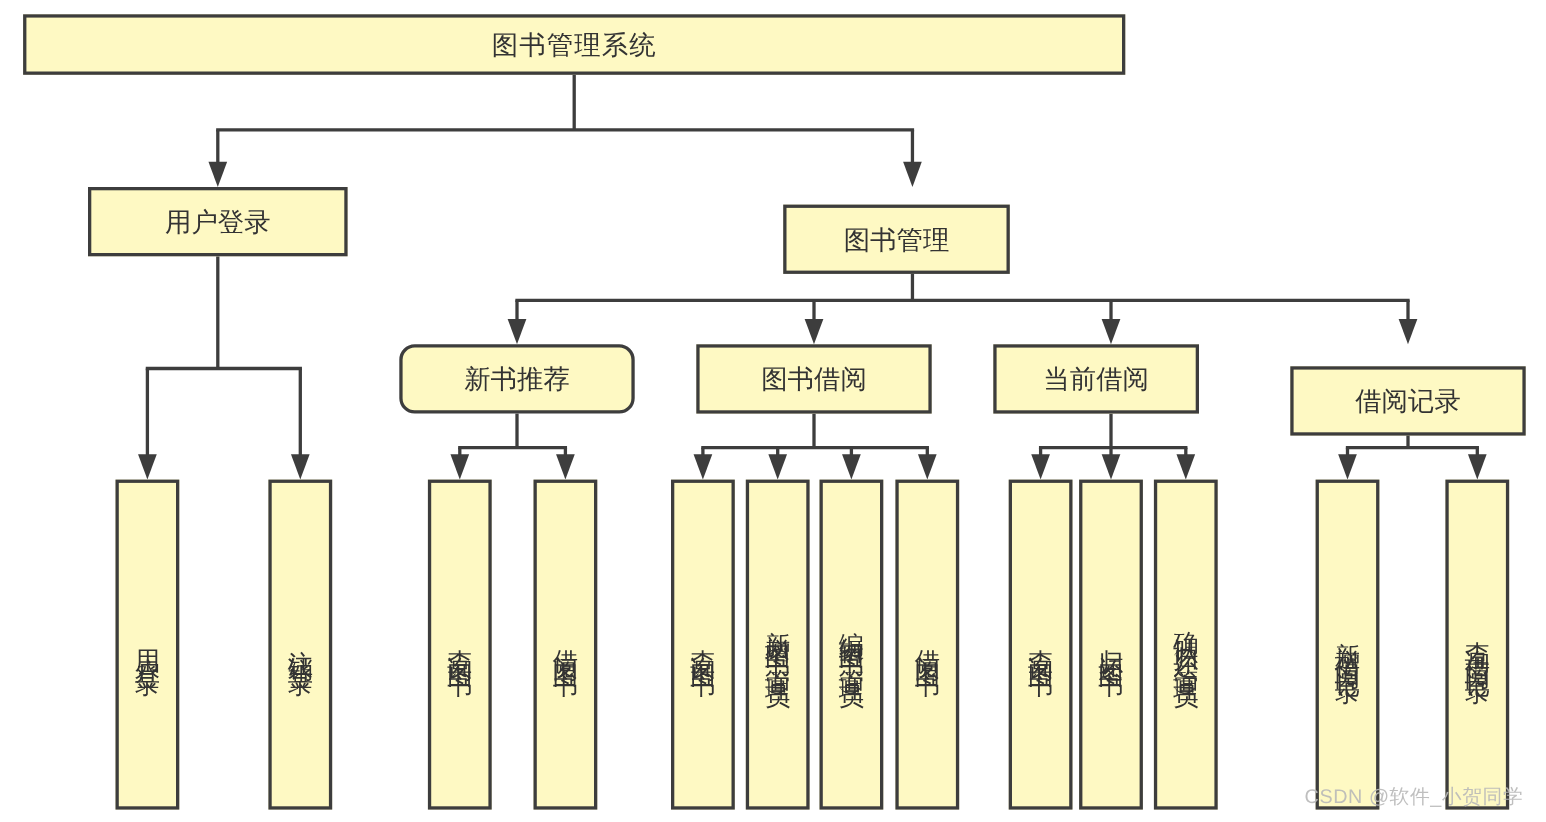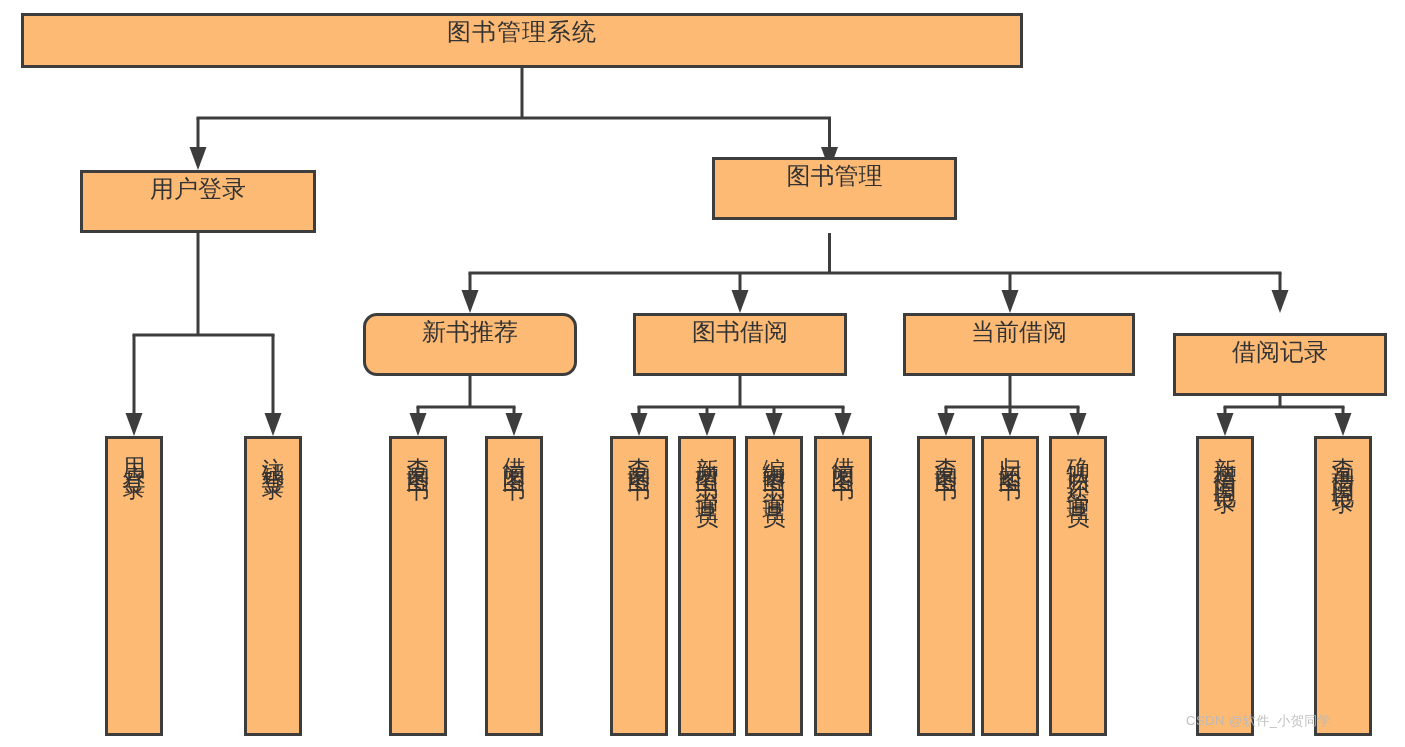--- a/index.html
+++ b/index.html
@@ -3,33 +3,33 @@
 <meta charset="utf-8">
 <style>
   html,body{margin:0;padding:0;background:#ffffff;}
   #stage{
     position:relative;width:1405px;height:747px;background:#fff;overflow:hidden;
     font-family:"Liberation Sans",sans-serif;
     --line:#3d3d3d; --text:#333333;
   }
   #wires{position:absolute;left:0;top:0;z-index:1;}
   .node{
-    position:absolute;box-sizing:border-box;background:#fdba74;
+    position:absolute;box-sizing:border-box;background:#fef9c3;
     border:3px solid var(--line);
-    display:flex;justify-content:center;
+    display:flex;align-items:center;justify-content:center;
     color:var(--text);font-size:24px;z-index:2;white-space:nowrap;font-family:Liberation Serif, serif;
   }
   .node.root span{letter-spacing:1px;}
   .node.vert span{
     writing-mode:vertical-rl;text-orientation:mixed;
     font-size:23px;letter-spacing:7px;line-height:1;
   }
   .watermark{
     position:absolute;left:1186px;top:712px;z-index:5;
-    font-size:13px;color:#b9b9b9;letter-spacing:0.5px;opacity:0.9;
+    font-size:18px;color:#b9b9b9;letter-spacing:0.5px;opacity:0.9;
   }
 </style>
 </head>
 <body>
 
 <div id="stage" style="--line: #3d3d3d; --text: #333333;">
   <svg id="wires" width="1405" height="747">
       <line x1="522" y1="68" x2="522" y2="118" stroke="#3d3d3d" stroke-width="3"></line>
       <line x1="196.5" y1="118" x2="831" y2="118" stroke="#3d3d3d" stroke-width="3"></line>
       <line x1="198" y1="118" x2="198" y2="152" stroke="#3d3d3d" stroke-width="3"></line>
@@ -83,36 +83,36 @@
       <line x1="1343" y1="407" x2="1343" y2="418" stroke="#3d3d3d" stroke-width="3"></line>
       <polygon points="1334.5,413 1351.5,413 1343,436" fill="#3d3d3d"></polygon>
     </svg>
   <div class="watermark" style="color: rgb(185, 185, 185);">CSDN @软件_小贺同学</div>
 <div class="node root" style="left: 21px; top: 13px; width: 1002px; height: 55px;">
       <span>图书管理系统</span>
     </div>
     <div class="node" style="left: 80px; top: 170px; width: 236px; height: 63px;">
       <span>用户登录</span>
     </div>
-    <div class="node" style="left: 712px; top: 157px; width: 245px; height: 63px;">
+    <div class="node" style="left: 712px; top: 186px; width: 206px; height: 63px;">
       <span>图书管理</span>
     </div>
     <div class="node vert" style="left: 105px; top: 436px; width: 58px; height: 300px;">
       <span>用户登录</span>
     </div>
     <div class="node vert" style="left: 244px; top: 436px; width: 58px; height: 300px;">
       <span>注销登录</span>
     </div>
     <div class="node" style="left: 363px; top: 313px; width: 214px; height: 63px; border-radius: 14px;">
       <span>新书推荐</span>
     </div>
     <div class="node" style="left: 633px; top: 313px; width: 214px; height: 63px;">
       <span>图书借阅</span>
     </div>
-    <div class="node" style="left: 903px; top: 313px; width: 232px; height: 63px;">
+    <div class="node" style="left: 903px; top: 313px; width: 187px; height: 63px;">
       <span>当前借阅</span>
     </div>
     <div class="node" style="left: 1173px; top: 313px; width: 214px; height: 63px; margin-top: 20px;">
       <span>借阅记录</span>
     </div>
     <div class="node vert" style="left: 389px; top: 436px; width: 58px; height: 300px;">
       <span>查询图书</span>
     </div>
     <div class="node vert" style="left: 485px; top: 436px; width: 58px; height: 300px;">
       <span>借阅图书</span>

